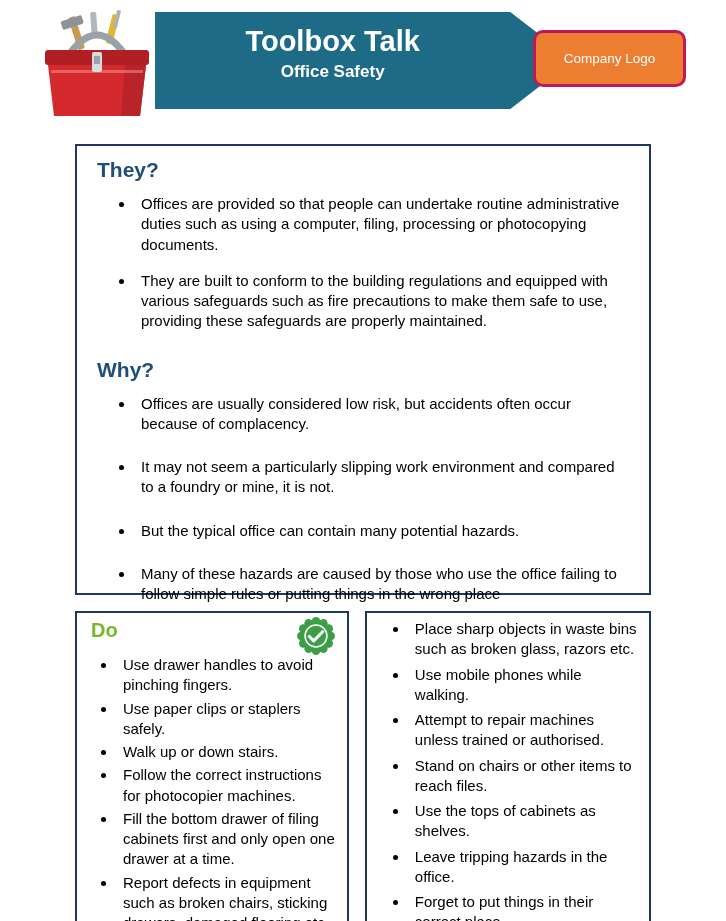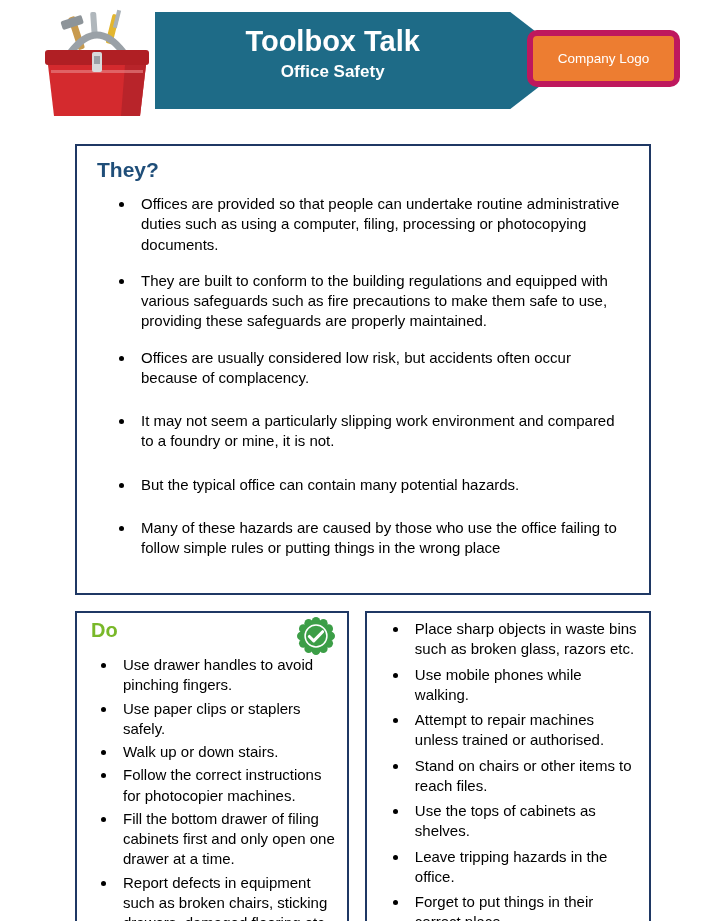--- a/index.html
+++ b/index.html
@@ -22,22 +22,22 @@
   .toolbox{position:absolute;left:4px;top:8px;width:120px;height:112px;}
   .banner{
     position:absolute;left:122px;top:12px;width:418px;height:97px;
     background:var(--banner-teal);
     clip-path:polygon(0 0, 85% 0, 100% 50%, 85% 100%, 0 100%);
   }
   .banner-text{width:85%;text-align:center;padding-top:13px;}
   .banner-title{color:#fff;font-size:29px;font-weight:bold;line-height:1.15;}
   .banner-subtitle{color:#fff;font-size:17px;font-weight:bold;margin-top:4px;}
   .logo{
-    position:absolute;right:13px;top:30px;width:153px;height:57px;
-    background:var(--logo-orange);border:6px solid #be185d;border-radius:10px;
+    position:absolute;right:7px;top:30px;width:153px;height:57px;
+    background:var(--logo-orange);border:3px solid #be185d;border-radius:10px;
     display:flex;align-items:center;justify-content:center;
     color:#fff;font-size:13.5px;
   }
 
   
   .main-box{
     margin:12px 42px 0 42px;height:451px;
     border:2px solid var(--navy-border);
     padding:4px 18px 0 18px;background:#fff;
   }
@@ -100,20 +100,21 @@
     <div class="logo">Company Logo</div>
   </header>
 
   <section class="main-box">
     <h2 class="blue-h">They?</h2>
     <ul class="bullets what-list">
         <li>Offices are provided so that people can undertake routine administrative duties such as using a computer, filing, processing or photocopying documents.</li>
         <li>They are built to conform to the building regulations and equipped with various safeguards such as fire precautions to make them safe to use, providing these safeguards are properly maintained.</li>
       </ul>
 
+    <h2 class="blue-h why">Why?</h2>
     <ul class="bullets why-list">
         <li>Offices are usually considered low risk, but accidents often occur because of complacency.</li>
         <li>It may not seem a particularly slipping work environment and compared to a foundry or mine, it is not.</li>
         <li>But the typical office can contain many potential hazards.</li>
         <li>Many of these hazards are caused by those who use the office failing to follow simple rules or putting things in the wrong place</li>
       </ul>
   </section>
 
   <div class="bottom-row">
 

